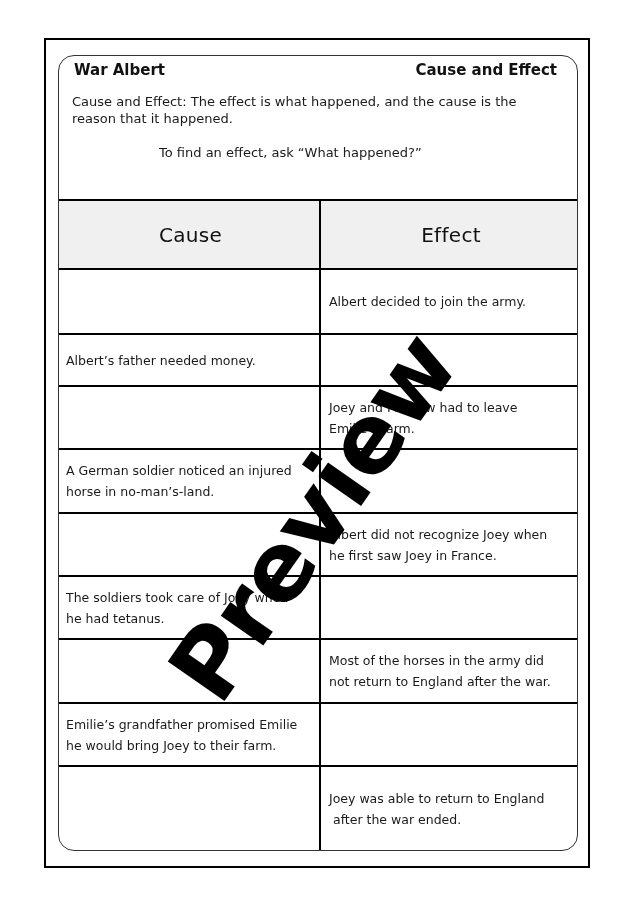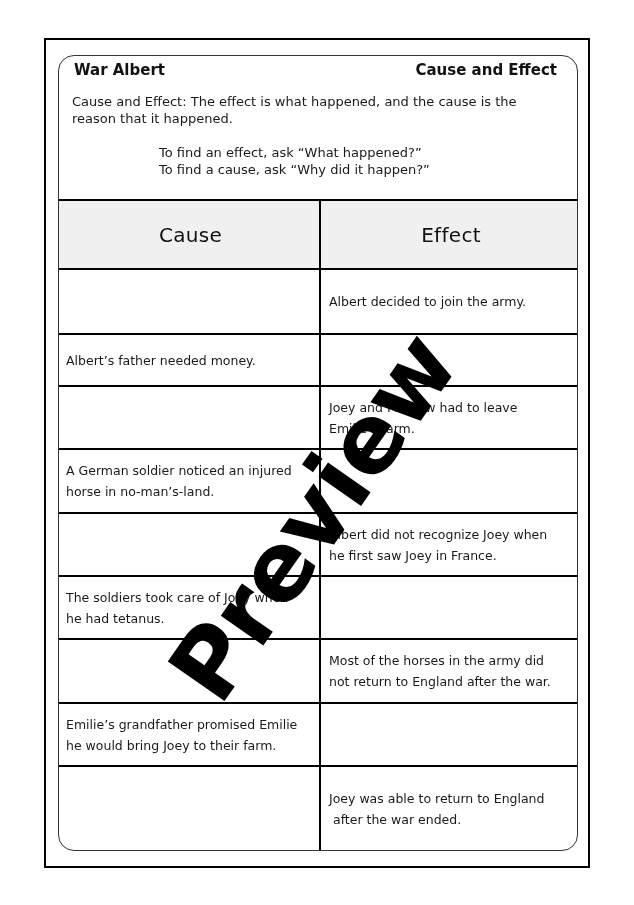--- a/index.html
+++ b/index.html
@@ -55,21 +55,20 @@
     <div class="title-row">
       <span>War Albert</span>
       <span>Cause and Effect</span>
     </div>
 
     <div class="intro">Cause and Effect: The effect is what happened, and the cause is the
 reason that it happened.</div>
 
     <div class="hints">
       <div>To find an effect, ask “What happened?”</div>
-      <div>To find a cause, ask “Why did it happen?”</div>
     </div>
 
     <div class="ce-table">
 
       <div class="trow thead" style="height:67px">
         <div class="cell cause-cell">Cause</div>
         <div class="cell effect-cell">Effect</div>
       </div>
 
       <div class="trow" style="height:65px">

